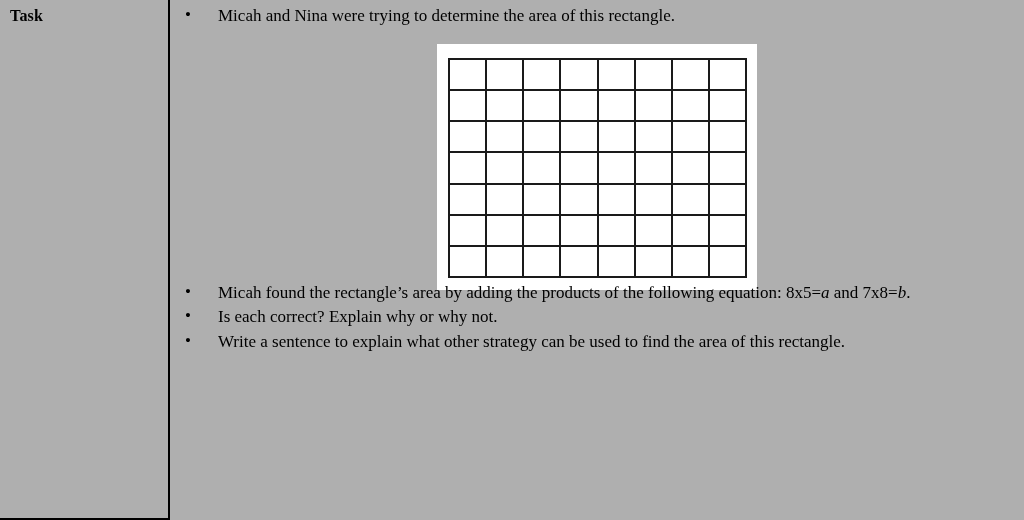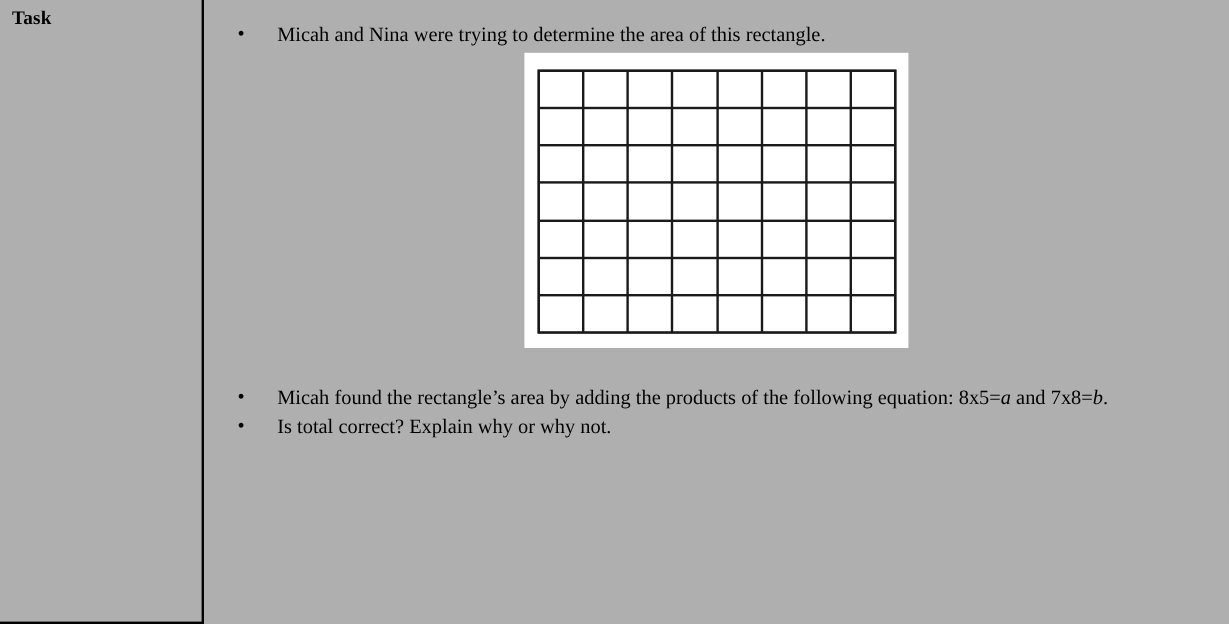--- a/index.html
+++ b/index.html
@@ -44,21 +44,21 @@
   
   .content-cell {
     position: relative;
     flex: 1 1 auto;
     box-sizing: border-box;
     padding: 4px 18px 0 0;
   }
 
   ul.bullets {
     list-style: none;
-    margin: 13px;
+    margin: 0;
     padding: 0;
   }
   ul.bullets > li {
     position: relative;
     padding-left: 48px;
     font-size: 17px;
     line-height: 24.5px;
     margin: 0;
   }
   ul.bullets > li::before {
@@ -208,20 +208,23 @@
     <ul class="bullets">
 
       <li>
         <span>Micah found the rectangle’s area by adding the products of the following equation:</span>
         <b class="eq"><span>8x5=</span><i>a</i></b><span> and </span><b class="eq"><span>7x8=</span><i>b</i></b><span>.</span>
       </li>
 
 
 
       <li>
-        <span>Is total correct? Explain why or why not.</span>
-      </li>
-
+        <span>Is each correct? Explain why or why not.</span>
+      </li>
+
+      <li>
+        <span>Write a sentence to explain what other strategy can be used to find the area of this rectangle.</span>
+      </li>
 
     </ul>
 
   </div>
 </div>
 
 </body></html>

